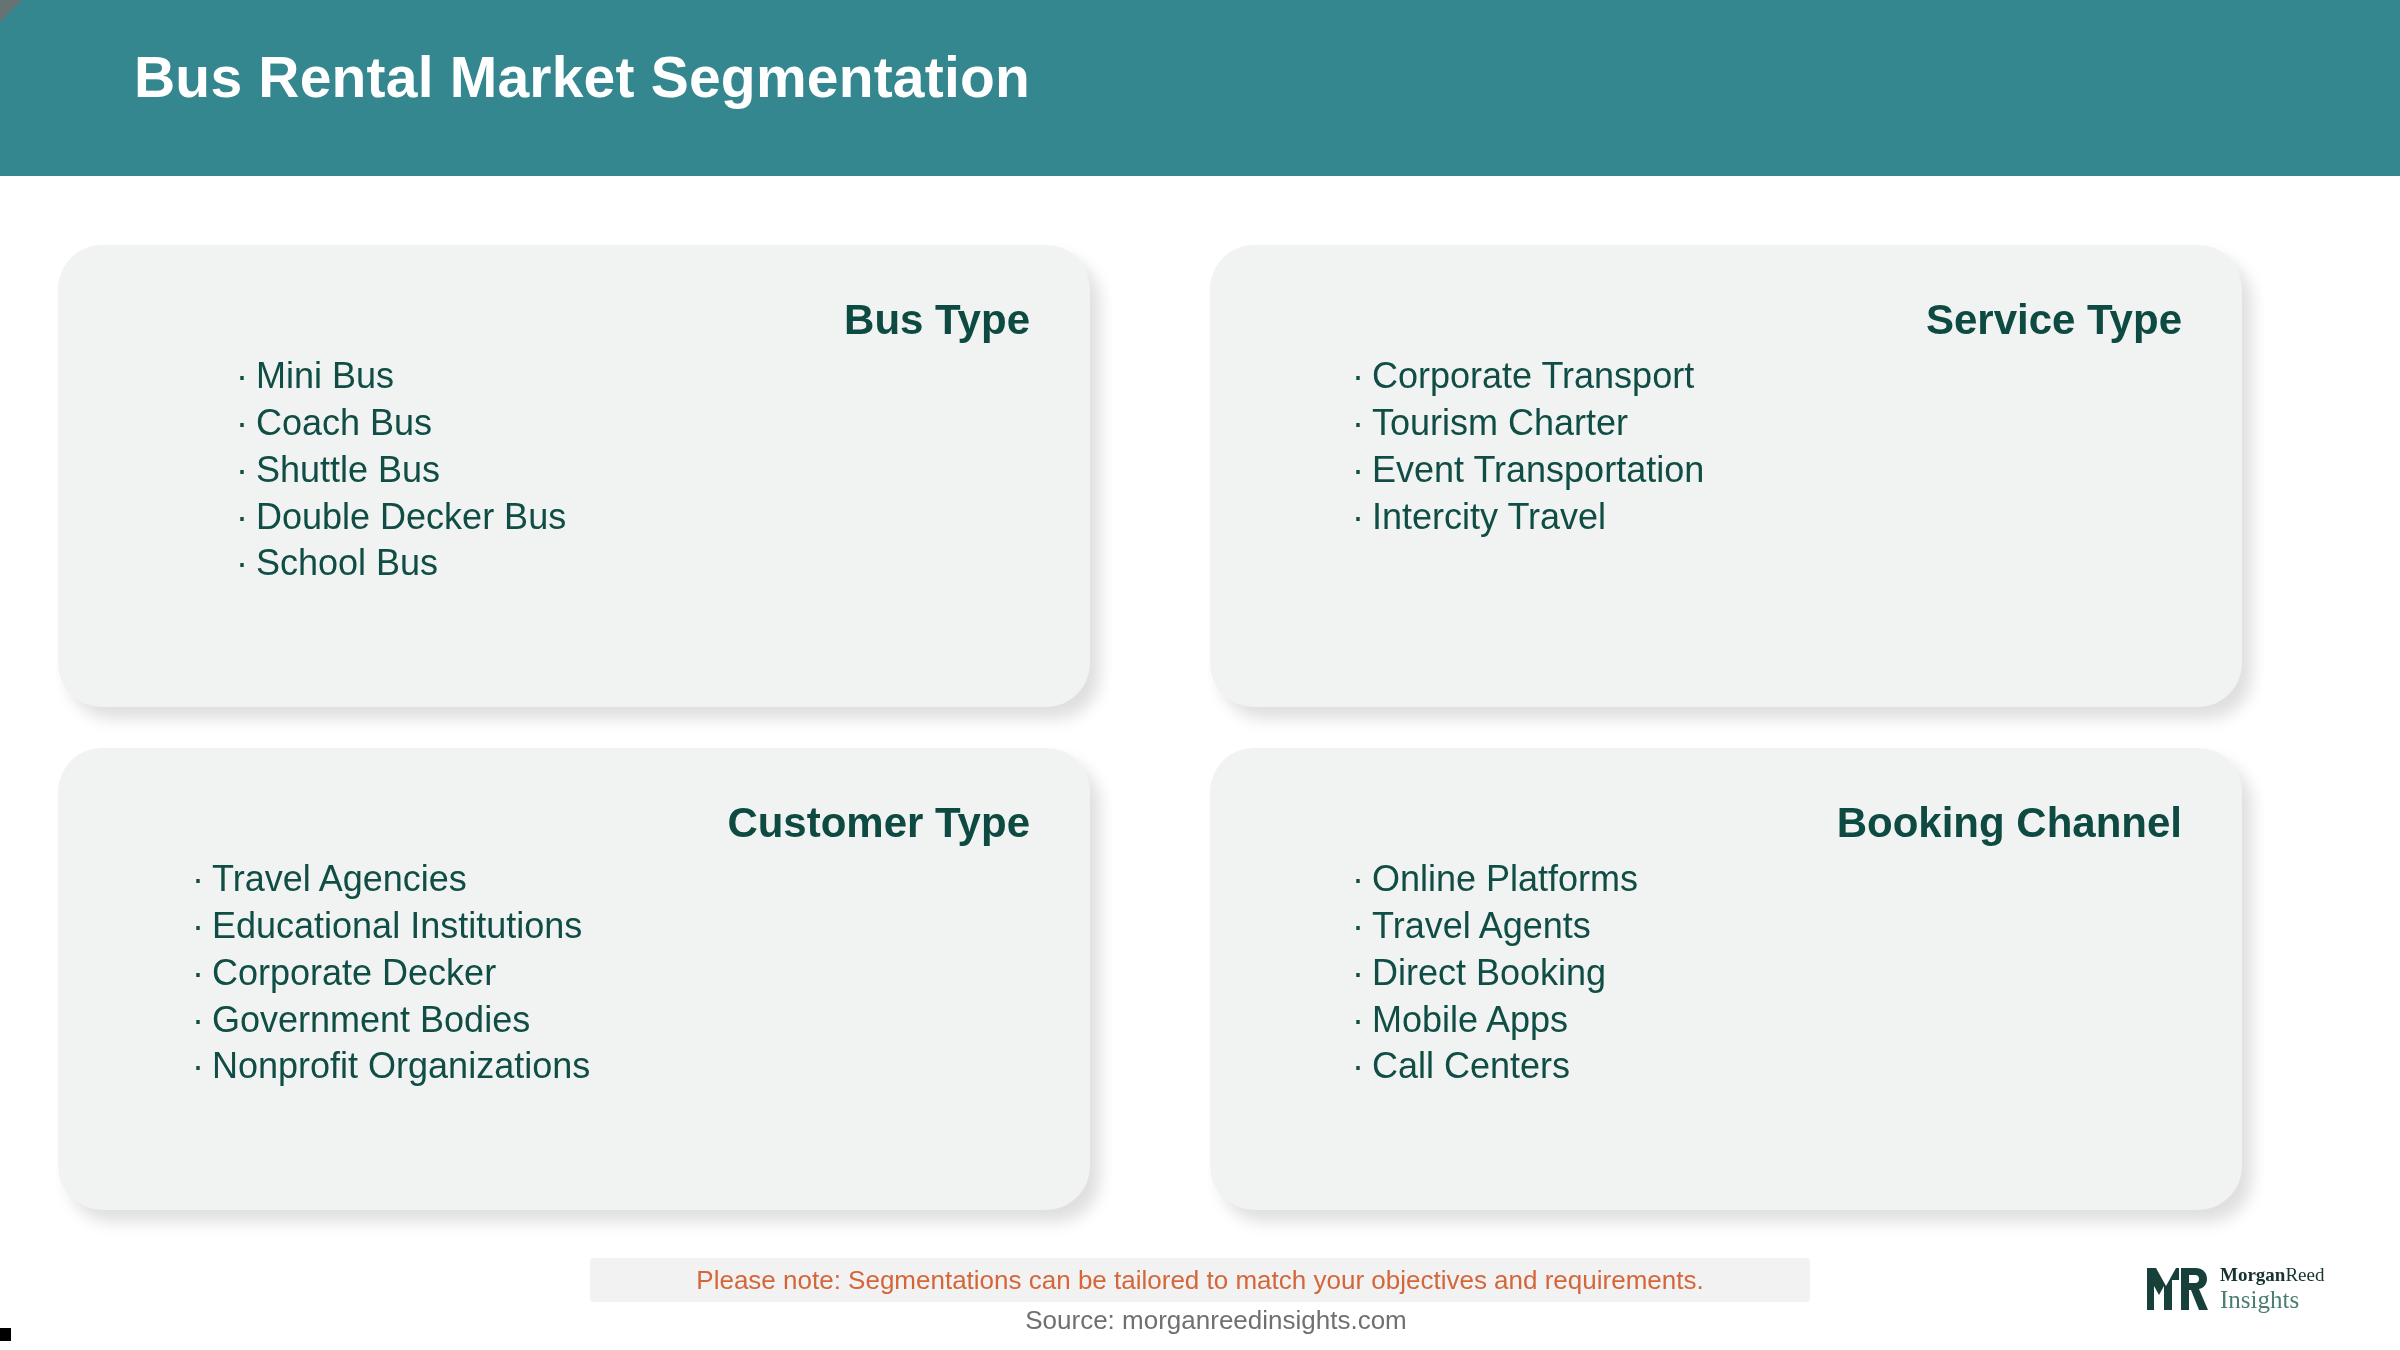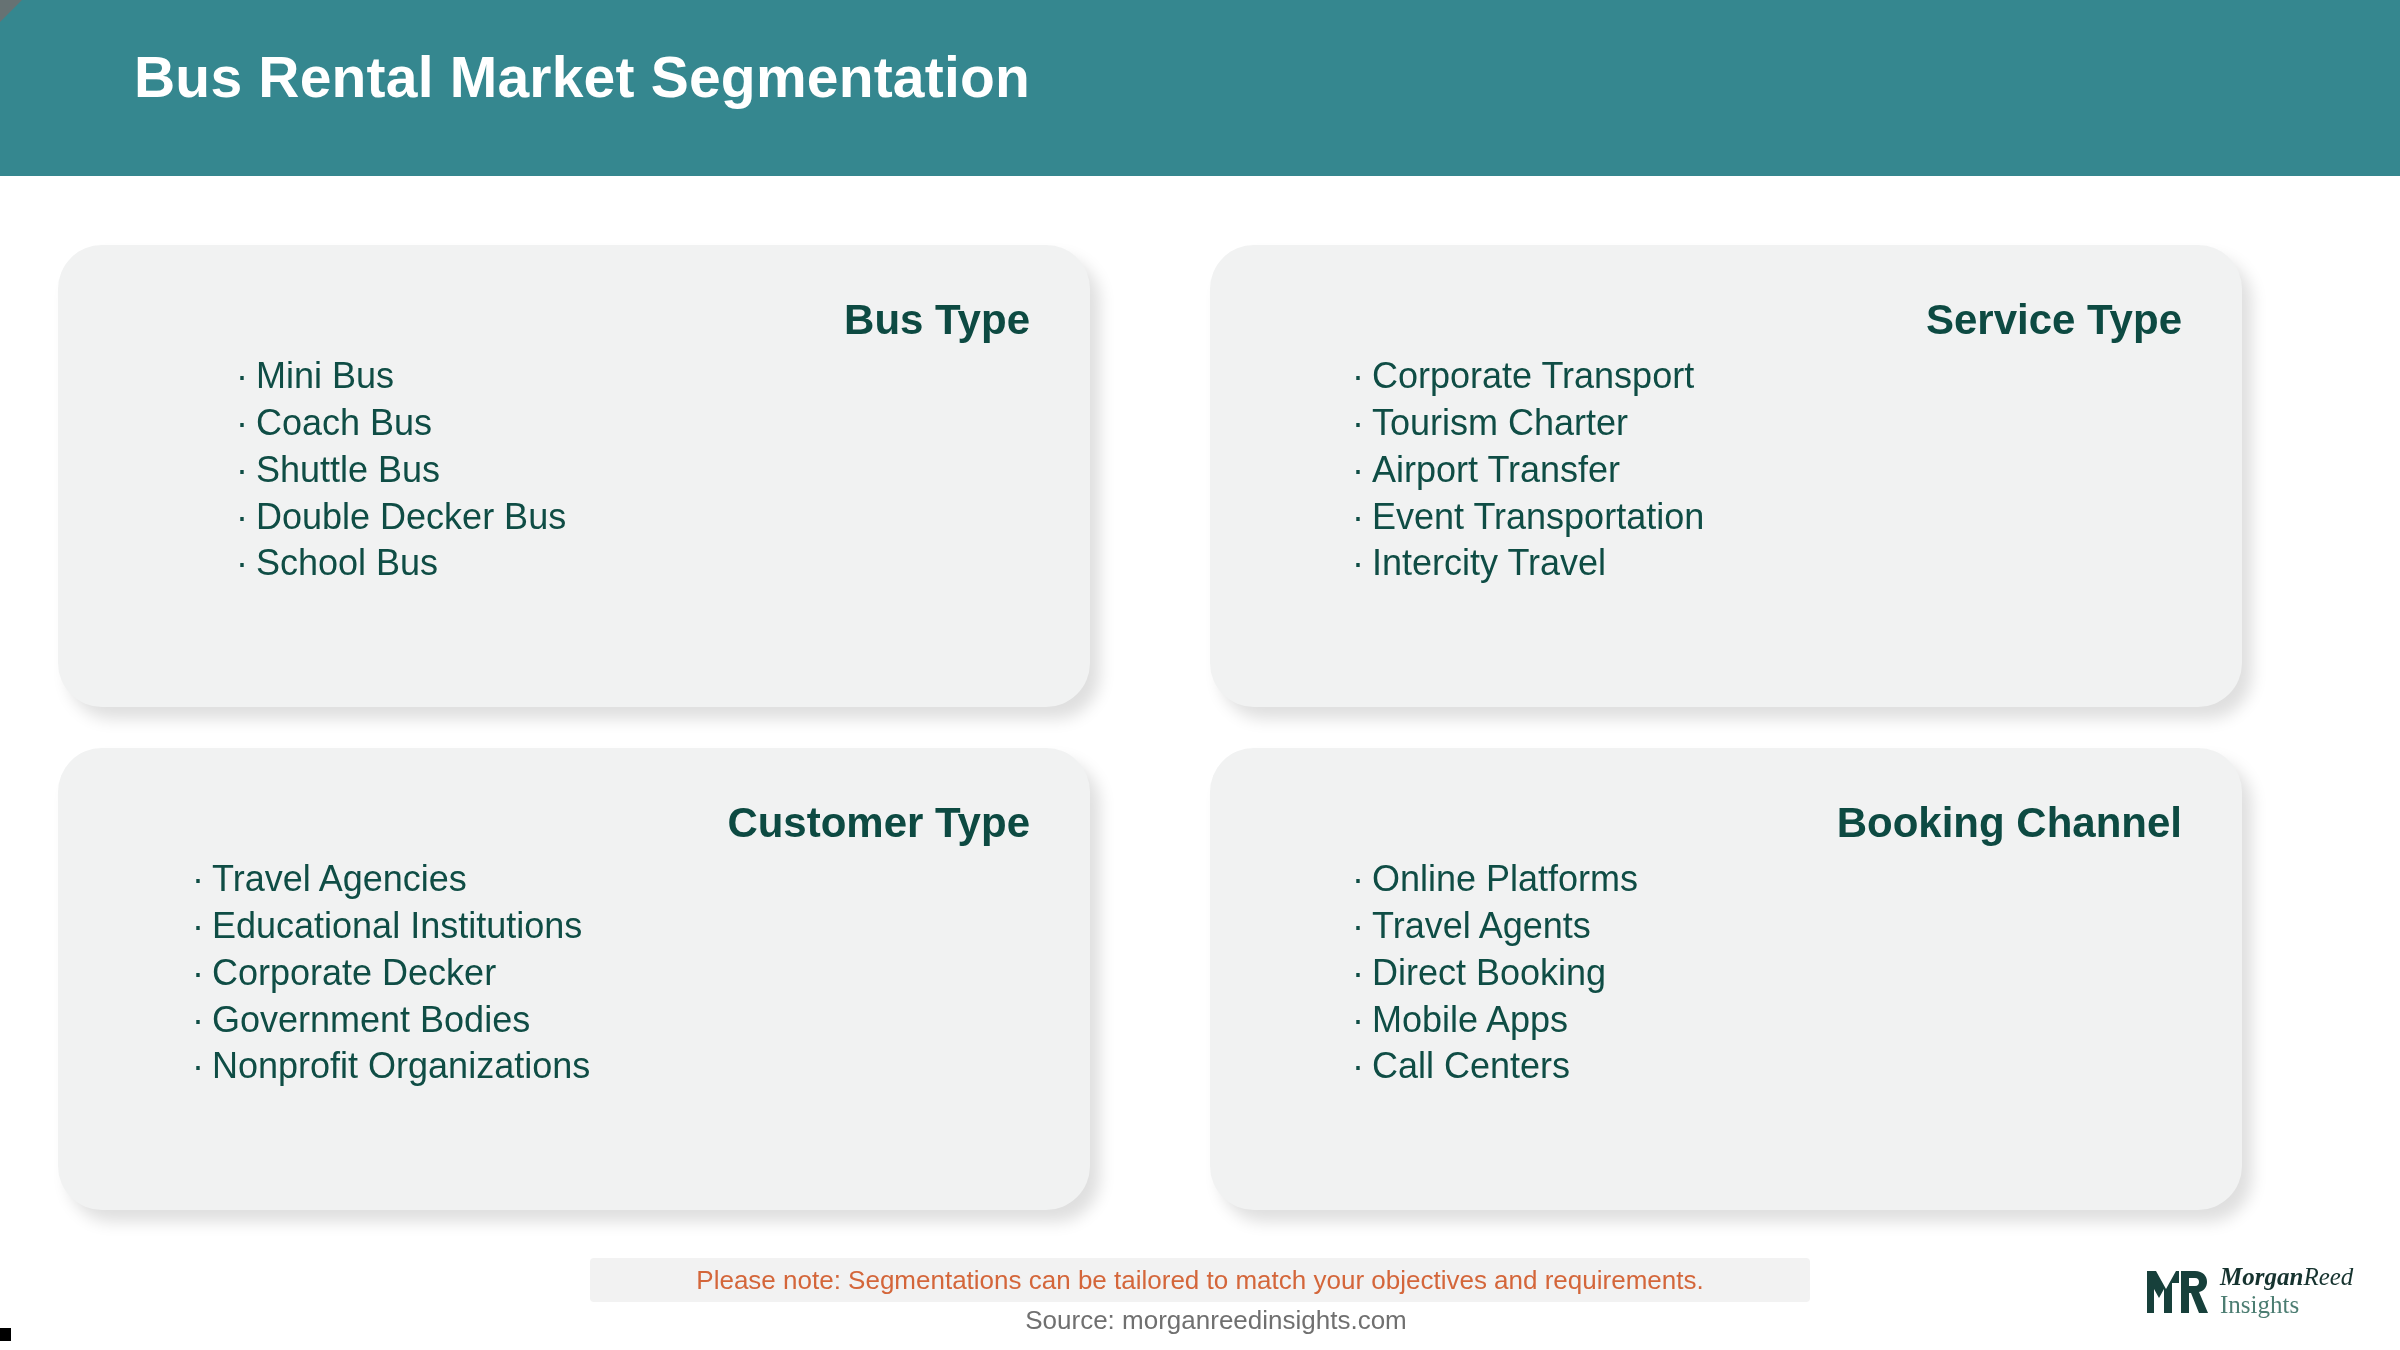--- a/index.html
+++ b/index.html
@@ -140,24 +140,23 @@
     left:2145px;
     top:1264px;
     display:flex;
     align-items:center;
     gap:11px;
   }
   .logo-mark { width:64px; height:48px; display:block; }
   .logo-words { display:flex; flex-direction:column; line-height:1.0; }
   .logo-line1 {
     font-family:"Liberation Serif", serif;
-    font-size:25px;
+    font-size:19px;
     color:#16332f;
     white-space:nowrap;
-    font-style:italic;
   }
   .logo-line1 .lw-bold { font-weight:bold; }
   .logo-line1 .lw-reg  { font-weight:normal; }
   .logo-line2 {
     font-family:"Liberation Serif", serif;
     font-size:25px;
     color:#4c7d72;
     margin-top:3px;
     white-space:nowrap;
   }
@@ -193,21 +192,20 @@
         <li><span class="bullet">·</span><span>Double Decker Bus</span></li>
         <li><span class="bullet">·</span><span>School Bus</span></li>
       </ul>
     </div>
 
     <div class="card col2">
       <div class="card-title">Service Type</div>
       <ul class="card-list">
         <li><span class="bullet">·</span><span>Corporate Transport</span></li>
         <li><span class="bullet">·</span><span>Tourism Charter</span></li>
-        <li><span class="bullet">·</span><span>Airport Transfer</span></li>
         <li><span class="bullet">·</span><span>Event Transportation</span></li>
         <li><span class="bullet">·</span><span>Intercity Travel</span></li>
       </ul>
     </div>
 
     <div class="card r2c1">
       <div class="card-title">Customer Type</div>
       <ul class="card-list">
         <li><span class="bullet">·</span><span>Travel Agencies</span></li>
         <li><span class="bullet">·</span><span>Educational Institutions</span></li>

